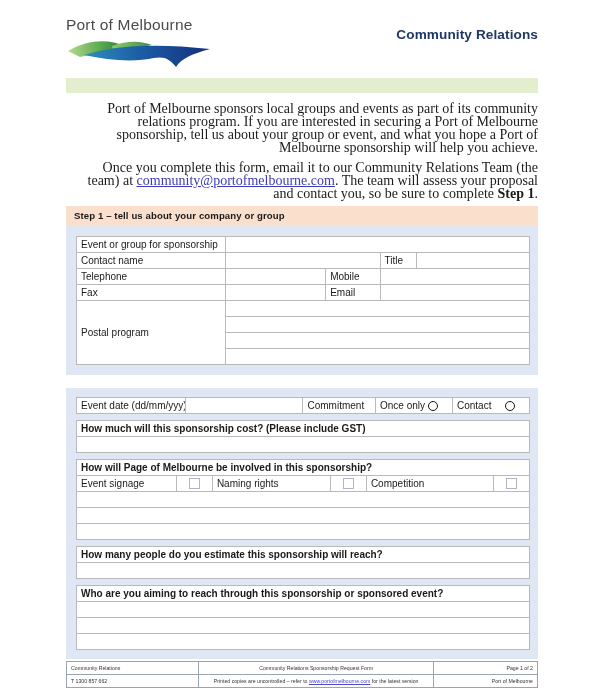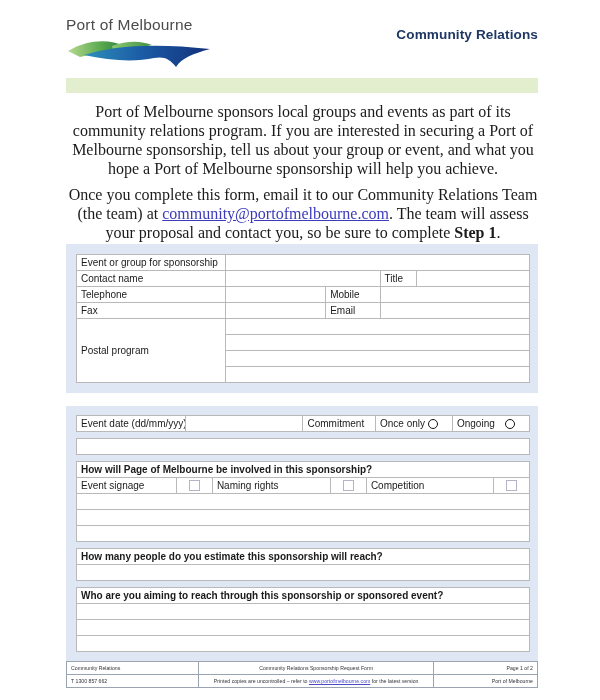--- a/index.html
+++ b/index.html
@@ -67,24 +67,24 @@
   .green-strip {
     margin: 6px 62px 0 66px;
     height: 15px;
     background: #e2eece;
   }
 
   
   .intro {
     margin: 9px 62px 0 68px;
     font-family: "Liberation Serif", serif;
-    font-size: 16px;
-    line-height: 19px;
+    font-size: 14px;
+    line-height: 13px;
     color: #1b1b1b;
-    text-align: center;
+    text-align: right;
   }
   .intro p { margin: 0 0 7px 0; }
   .intro p.tight { margin-bottom: 2px; }
   .intro a {
     color: #3b3bbb;
     text-decoration: underline;
   }
   .intro b { font-weight: bold; }
 
   
@@ -252,20 +252,21 @@
     </div>
   </div>
 
   <div class="green-strip"></div>
 
   <div class="intro">
     <p>Port of Melbourne sponsors local groups and events as part of its community relations program. If you are interested in securing a Port of Melbourne sponsorship, tell us about your group or event, and what you hope a Port of Melbourne sponsorship will help you achieve.</p>
     <p class="tight"><span>Once you complete this form, email it to our Community Relations Team (the team) at </span><a href="#">community@portofmelbourne.com</a><span>. The team will assess your proposal and contact you, so be sure to complete </span><b>Step 1</b><span>.</span></p>
   </div>
 
+  <div class="step-bar">Step 1 – tell us about your company or group</div>
   <div class="panel step1">
     <table class="grid">
       <colgroup>
         <col style="width:33%">
           <col style="width:22%">
           <col style="width:12%">
           <col style="width:8%">
           <col style="width:25%">
       </colgroup>
       <tbody>
@@ -326,40 +327,43 @@
           <td class="blank"></td>
           <td class="lbl">Commitment</td>
           <td class="radio-cell">
             <span class="radio-inner">
               <span>Once only</span>
               <span class="rcircle"></span>
             </span>
           </td>
           <td class="radio-cell">
             <span class="radio-inner">
-              <span>Ongoing</span>
+              <span>Contact</span>
               <span class="rcircle"></span>
             </span>
           </td>
         </tr>
       </tbody>
     </table>
 
     <div class="gap-sm"></div>
 
     <table class="grid">
       <colgroup>
         <col style="width:22%">
           <col style="width:8%">
           <col style="width:26%">
           <col style="width:8%">
           <col style="width:28%">
           <col style="width:8%">
       </colgroup>
       <tbody>
+        <tr>
+          <td class="qband" colspan="6">How much will this sponsorship cost? (Please include GST)</td>
+        </tr>
         <tr class="answer">
           <td colspan="6"></td>
         </tr>
         <tr>
           <td colspan="6" style="border:none;background:#dfe7f5;height:6px;"></td>
         </tr>
         <tr>
           <td class="qband" colspan="6">How will Page of Melbourne be involved in this sponsorship?</td>
         </tr>
         <tr>

